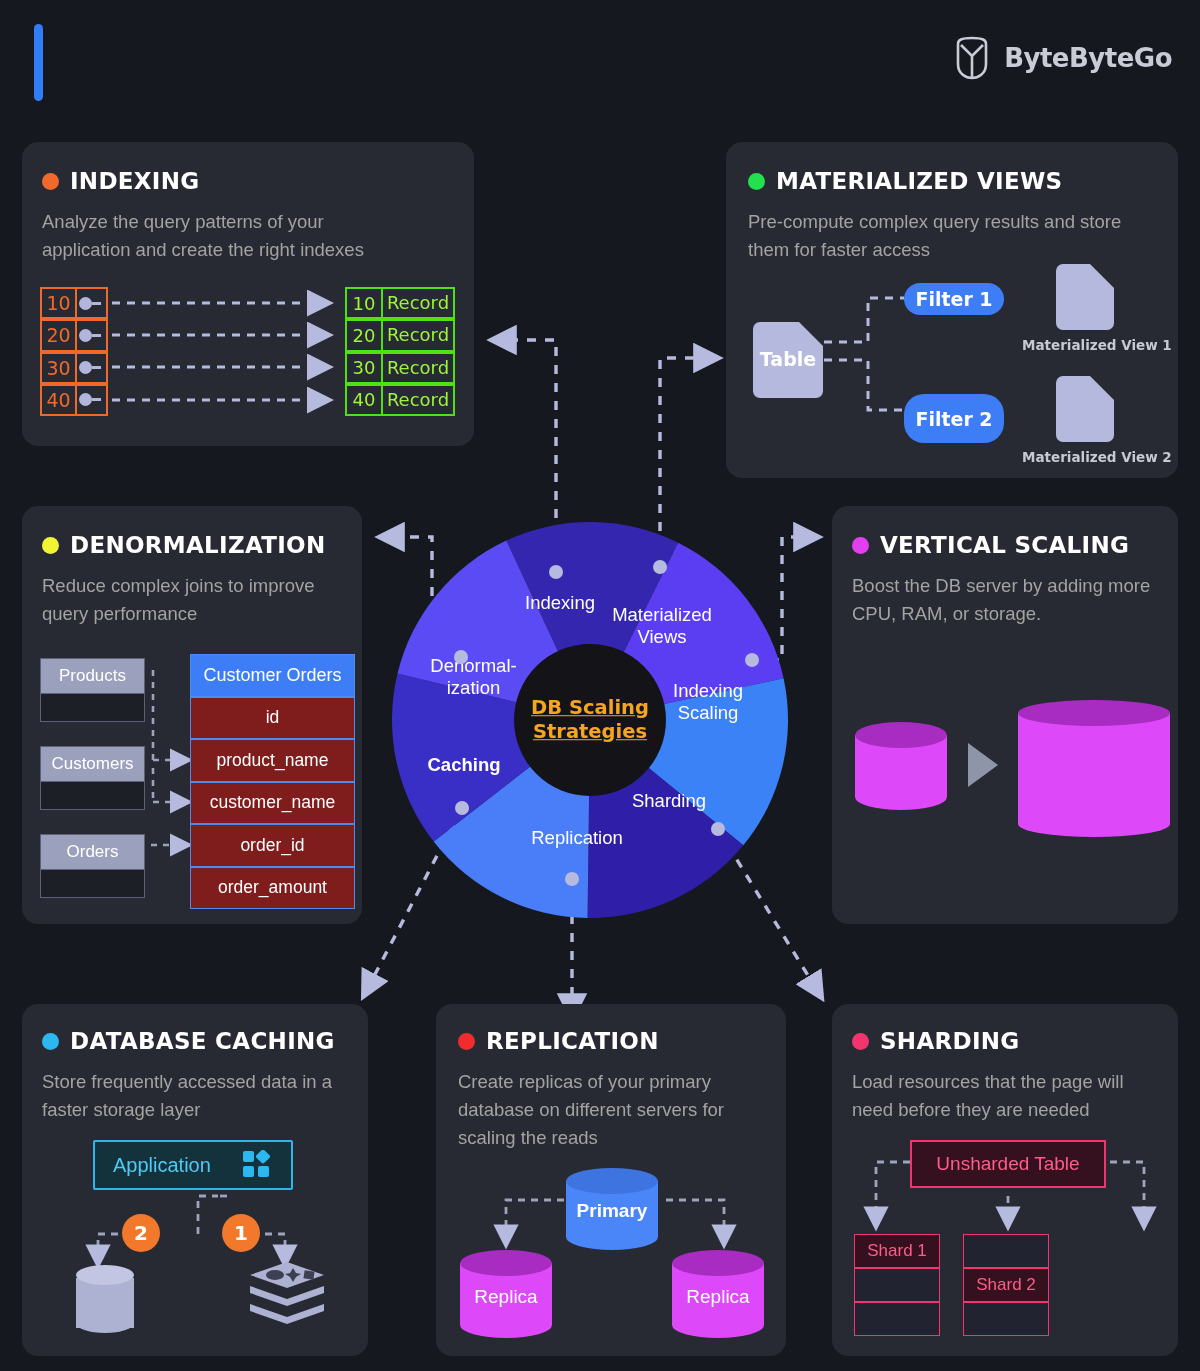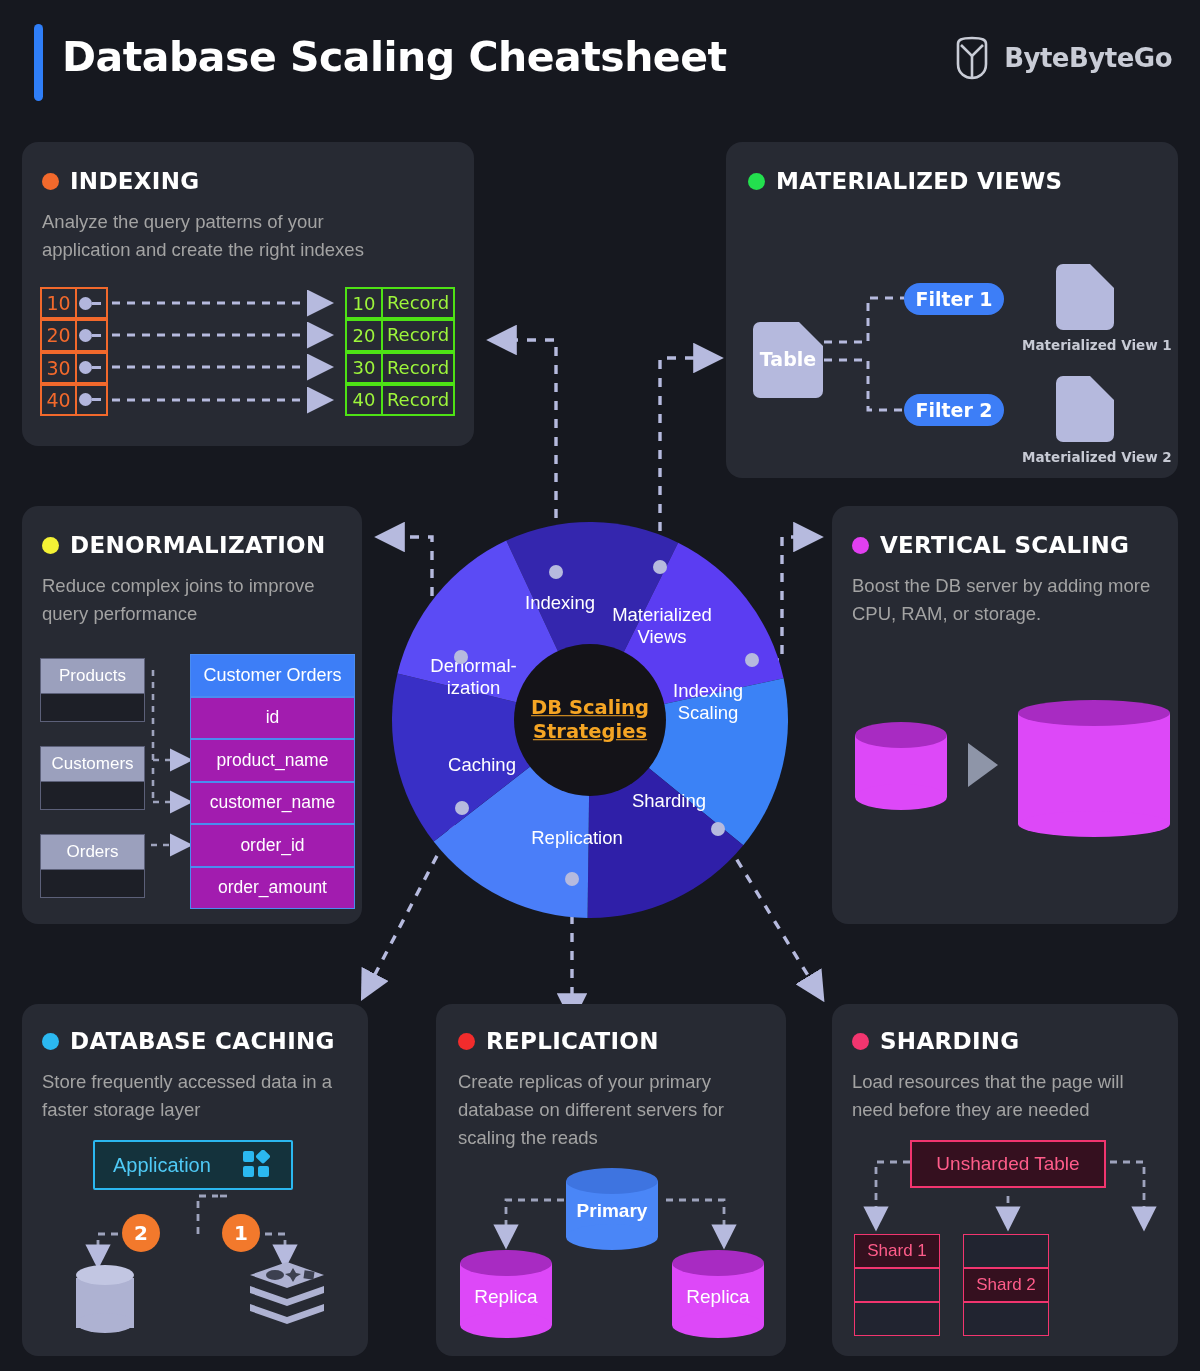--- a/index.html
+++ b/index.html
@@ -72,21 +72,21 @@
     font-family:"DejaVu Sans", sans-serif;white-space:nowrap;}
 
   
   .srcbox{position:absolute;width:105px;}
   .srcbox .hd{height:36px;background:#9ba0bd;border:1px solid #5c6079;color:#ffffff;
     font-size:17px;display:flex;align-items:center;justify-content:center;box-sizing:border-box;}
   .srcbox .bd{height:28px;background:#1d1f27;border:1px solid #5c6079;border-top:none;box-sizing:border-box;}
   #co-table{left:190px;top:654px;width:165px;}
   #co-table .row{box-sizing:border-box;border:1.5px solid #4a8cf0;height:42.5px;
     display:flex;align-items:center;justify-content:center;font-size:17.5px;color:#ffffff;
-    background:#a21caf;}
+    background:#7f1d1d;}
   #co-table .row.head{background:#3d7ef7;font-size:18px;}
 
   
   .cyl{position:absolute;}
   .cyl .top{position:absolute;left:0;top:0;width:100%;height:26px;border-radius:50%;}
   .cyl .bot{position:absolute;left:0;bottom:0;width:100%;height:26px;border-radius:50%;}
   .cyl .mid{position:absolute;left:0;top:13px;width:100%;}
   .cyl .lbl{position:absolute;width:100%;text-align:center;color:#fff;font-size:19px;
     z-index:4;}
   .tri-right{width:0;height:0;border-top:22px solid transparent;border-bottom:22px solid transparent;
@@ -120,21 +120,20 @@
     font-family:"DejaVu Sans", sans-serif;white-space:nowrap;text-decoration:underline;}
   .anchor{position:absolute;width:14px;height:14px;border-radius:50%;background:#b6bade;}
 </style>
 </head>
 <body>
 
 <div class="stage">
 
   <div class="abs" id="header">
     <div class="abs" id="accent-bar"></div>
-    <div class="abs" id="page-title">Database Scaling Cheatsheet</div>
     <div class="abs" id="brand">
       <svg width="40" height="44" viewBox="0 0 40 44">
         <path d="M6 8 C6 4 9 2 20 2 C31 2 34 4 34 8 L34 28 C34 38 26 42 20 42 C14 42 6 38 6 28 Z" fill="none" stroke="#c9ccd6" stroke-width="2.6"></path>
         <path d="M9 9 L20 20 L31 9" fill="none" stroke="#c9ccd6" stroke-width="2.6"></path>
         <path d="M20 20 L20 42" fill="none" stroke="#c9ccd6" stroke-width="2.6"></path>
       </svg>
       <span id="brand-name">ByteByteGo</span>
     </div>
   </div>
 
@@ -230,39 +229,40 @@
     </div>
   </div>
 
   <div class="abs panel" id="panel-matviews"></div>
   <div class="abs" style="left:748px;top:168px;">
     <div class="panel-title">
       <span class="dot" style="background:#23e04e"></span>
       <span>MATERIALIZED VIEWS</span>
     </div>
   </div>
+  <div class="abs panel-desc" style="left:748px;top:208px;width:390px;">Pre-compute complex query results and store them for faster access</div>
 
   <div class="abs docicon" style="left:753px;top:322px;width:70px;height:76px;">
     <div class="doc-body"></div>
       <div class="doc-fold"></div>
     <div class="abs" style="left:0;top:26px;width:100%;text-align:center;color:#ffffff;
       font-size:19px;font-weight:bold;font-family:'DejaVu Sans',sans-serif;">Table</div>
   </div>
 
   <svg class="abs" style="left:820px;top:280px;" width="240" height="150">
     <g stroke="#b6bade" stroke-width="3" stroke-dasharray="8 7" fill="none">
       <path d="M4,62 L48,62 L48,18 L84,18"></path>
       <path d="M4,80 L48,80 L48,130 L84,130"></path>
       <path d="M130,18 L158,18" marker-end="url(#arw)"></path>
       <path d="M130,130 L158,130" marker-end="url(#arw)"></path>
     </g>
   </svg>
 
   <div class="abs pill" style="left:904px;top:283px;width:100px;height:32px;">Filter 1</div>
-  <div class="abs pill" style="left:904px;top:394px;width:100px;height:32px;">Filter 2</div>
+  <div class="abs pill" style="left:904px;top:394px;width:100px;height:49px;">Filter 2</div>
 
   <div class="abs docicon" style="left:1056px;top:264px;width:58px;height:66px;">
     <div class="doc-body"></div>
       <div class="doc-fold"></div>
   </div>
   <div class="abs cap" style="left:1022px;top:337px;">Materialized View 1</div>
 
   <div class="abs docicon" style="left:1056px;top:376px;width:58px;height:66px;">
     <div class="doc-body"></div>
       <div class="doc-fold"></div>
@@ -471,21 +471,21 @@
     </div>
     <div class="seg-label" style="left:266px;top:158px;width:100px;">
       <span>Indexing</span><br><span>Scaling</span>
     </div>
     <div class="seg-label" style="left:222px;top:268px;width:110px;">
       <span>Sharding</span>
     </div>
     <div class="seg-label" style="left:120px;top:305px;width:130px;">
       <span>Replication</span>
     </div>
-    <div class="seg-label" style="left:30px;top:232px;width:120px;">
+    <div class="seg-label" style="left:12px;top:232px;width:120px;font-weight:bold;">
       <span>Caching</span>
     </div>
     <div class="seg-label" style="left:14px;top:133px;width:135px;">
       <span>Denormal-</span><br><span>ization</span>
     </div>
   </div>
 
   <div class="abs anchor" style="left:549px;top:565px;"></div>
   <div class="abs anchor" style="left:653px;top:560px;"></div>
   <div class="abs anchor" style="left:745px;top:653px;"></div>

